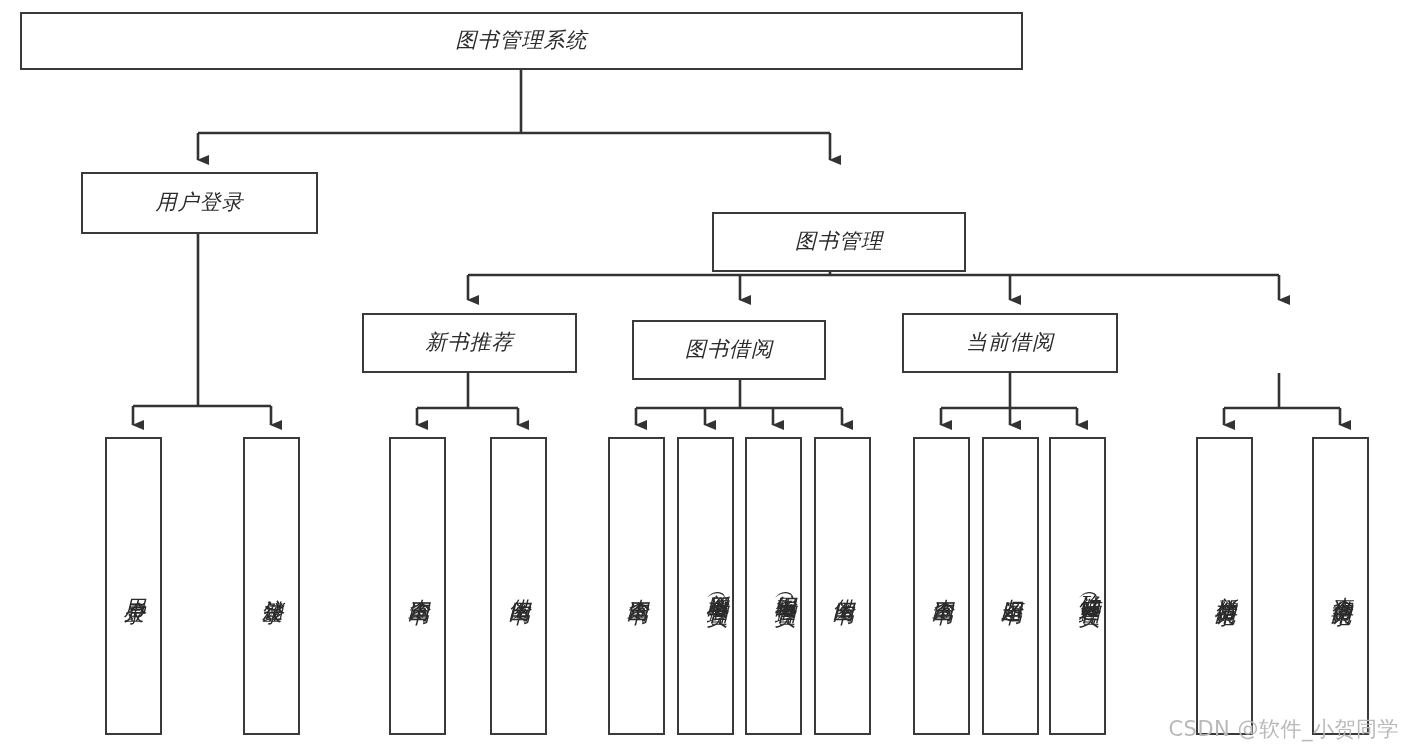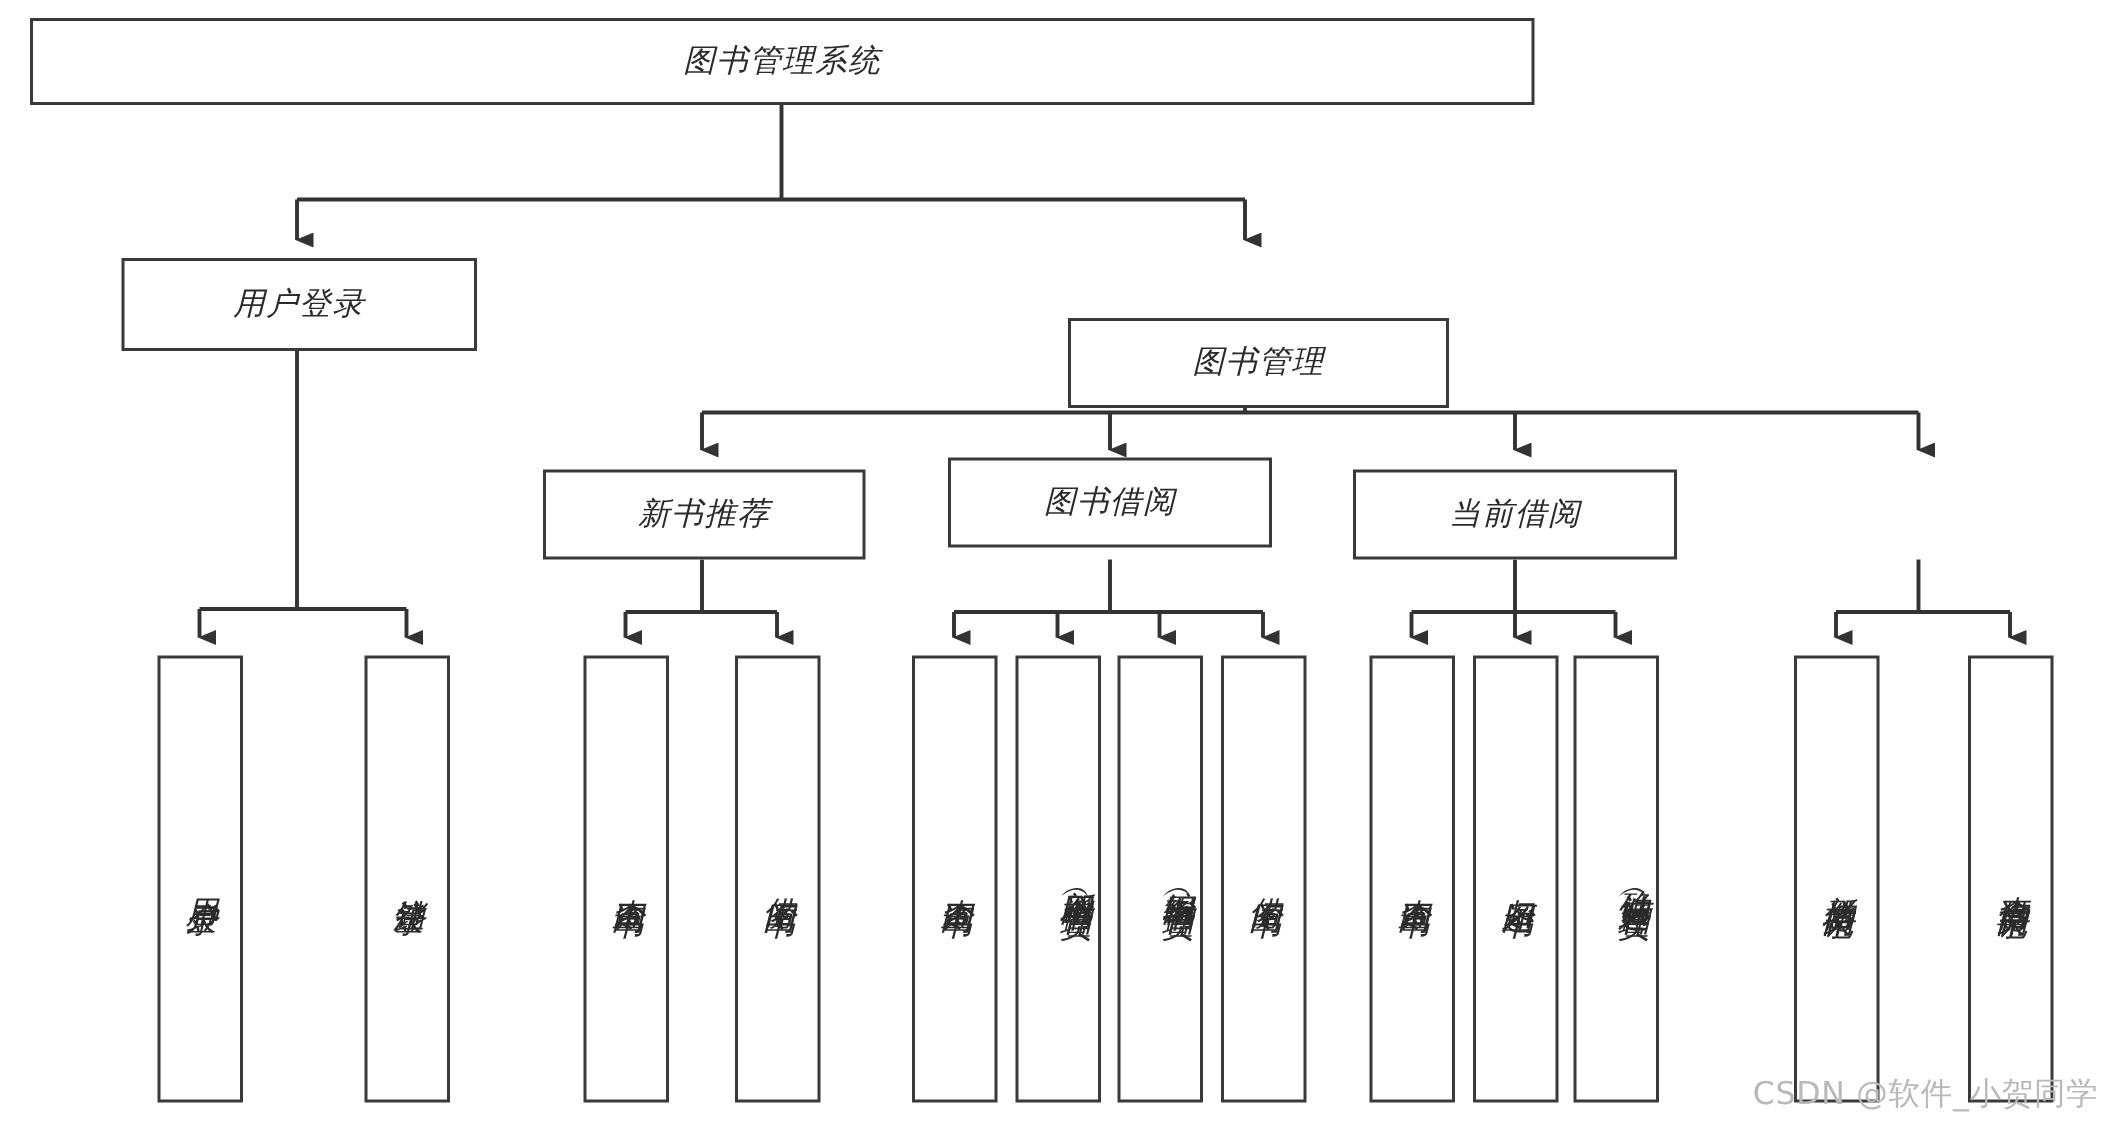--- a/index.html
+++ b/index.html
@@ -78,21 +78,21 @@
   <div class="node h" style="left:81px;top:172px;width:237px;height:62px;">
     <span>用户登录</span>
   </div>
   <div class="node h" style="left:712px;top:188px;width:254px;height:60px;margin-top:24px;">
     <span>图书管理</span>
   </div>
 
   <div class="node h" style="left:362px;top:313px;width:215px;height:60px;">
     <span>新书推荐</span>
   </div>
-  <div class="node h" style="left:632px;top:305px;width:216px;height:60px;">
+  <div class="node h" style="left:632px;top:320px;width:194px;height:60px;">
     <span>图书借阅</span>
   </div>
   <div class="node h" style="left:902px;top:313px;width:216px;height:60px;">
     <span>当前借阅</span>
   </div>
 
   <div class="node v mid" style="left:105px;top:437px;width:57px;height:298px;">
     <span>用户登录</span>
   </div>
   <div class="node v mid" style="left:243px;top:437px;width:57px;height:298px;">

